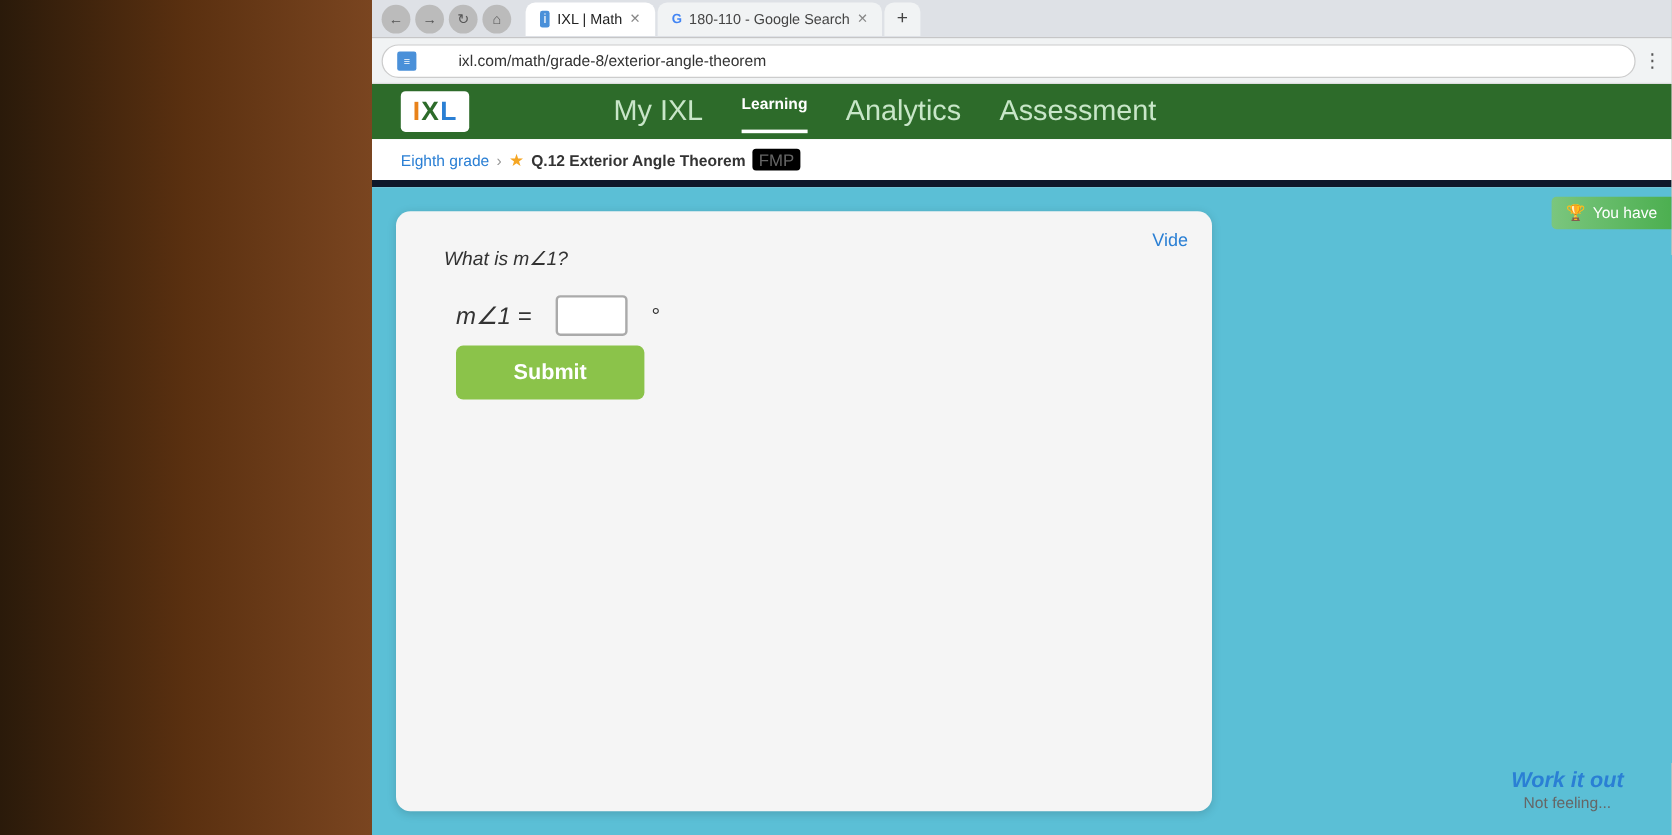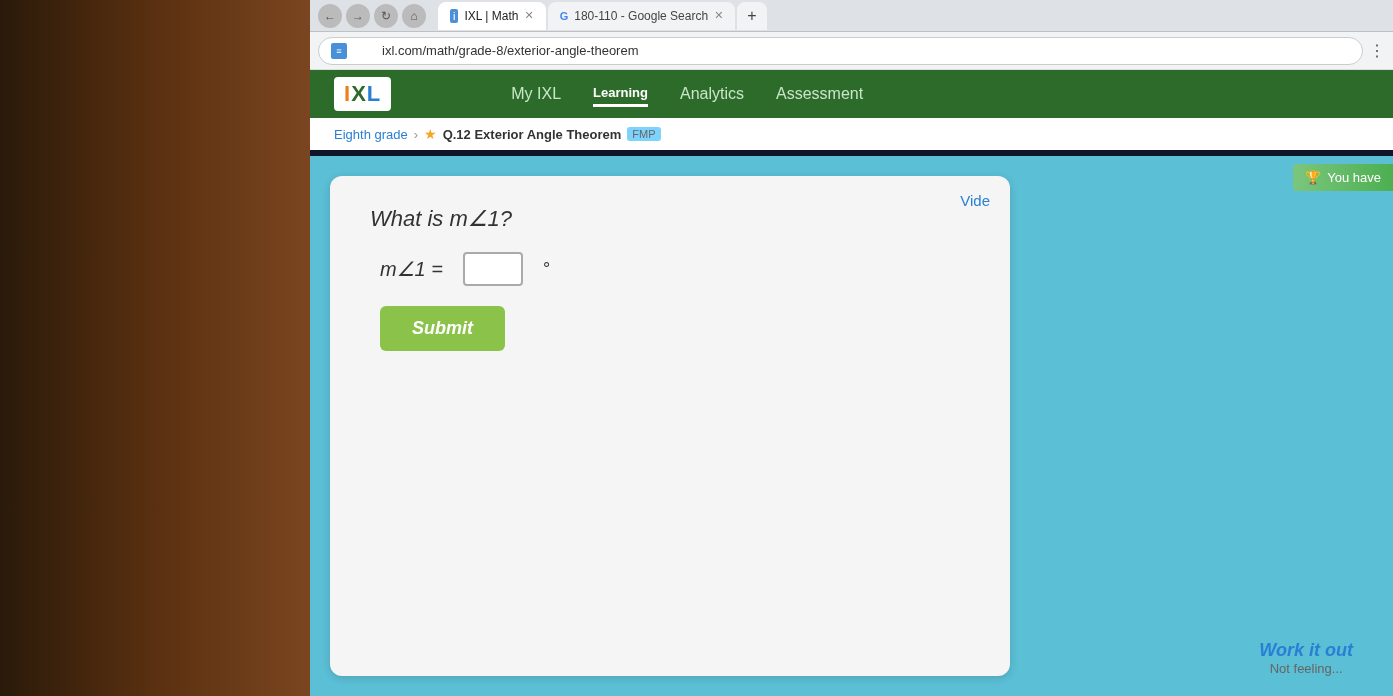--- a/index.html
+++ b/index.html
@@ -148,21 +148,21 @@
     .ixl-logo span.l { color: #2a7fd4; }
 
     .ixl-nav {
       display: flex;
       gap: 32px;
       margin-left: 80px;
     }
 
     .ixl-nav-item {
       color: #c8e6c8;
-      font-size: 16px;
+      font-size: 24px;
       cursor: pointer;
       padding: 4px 0;
       text-decoration: none;
     }
 
     .ixl-nav-item.active {
       color: #ffffff;
       font-size: 13px;
       font-weight: bold;
       border-bottom: 3px solid #fff;
@@ -187,24 +187,24 @@
 
     .breadcrumb-sep { color: #999; }
 
     .breadcrumb-star {
       color: #f5a623;
       font-size: 14px;
     }
 
     .breadcrumb-current { color: #333; font-weight: bold; }
     .breadcrumb-tag {
-      background: #7dd3fc;
+      background: #000000;
       border-radius: 3px;
       padding: 1px 5px;
-      font-size: 11px;
+      font-size: 14px;
       color: #666;
     }
 
     
     .main-content {
       flex: 1;
       background: #5bbfd6;
       display: flex;
       padding: 20px;
       position: relative;
@@ -230,41 +230,41 @@
       background: #f5f5f5;
       border-radius: 12px;
       padding: 30px 40px;
       width: 680px;
       min-height: 500px;
       position: relative;
       box-shadow: 0 2px 8px rgba(0,0,0,0.15);
     }
 
     .question-title {
-      font-size: 22px;
+      font-size: 16px;
       color: #333;
       margin-bottom: 20px;
       font-style: italic;
     }
 
     .question-title em {
       font-style: italic;
     }
 
     
     .diagram-container {
       margin: 10px 0 20px 20px;
     }
 
     
     .answer-row {
       display: flex;
       align-items: center;
       gap: 20px;
-      margin: 20px 0 20px 10px;
+      margin: 20px 0 8px 10px;
       font-size: 20px;
       color: #333;
     }
 
     .answer-input {
       width: 60px;
       height: 34px;
       border: 2px solid #aaa;
       border-radius: 4px;
       text-align: center;
@@ -275,26 +275,25 @@
       font-size: 18px;
       color: #333;
     }
 
     
     .submit-btn {
       background: #8bc34a;
       color: white;
       border: none;
       border-radius: 6px;
-      padding: 12px 32px;
+      padding: 12px 48px;
       font-size: 18px;
       font-weight: bold;
       cursor: pointer;
       margin-left: 10px;
-      font-style: italic;
     }
 
     
     .video-label {
       position: absolute;
       top: 16px;
       right: 20px;
       color: #2a7fd4;
       font-size: 15px;
       cursor: pointer;

